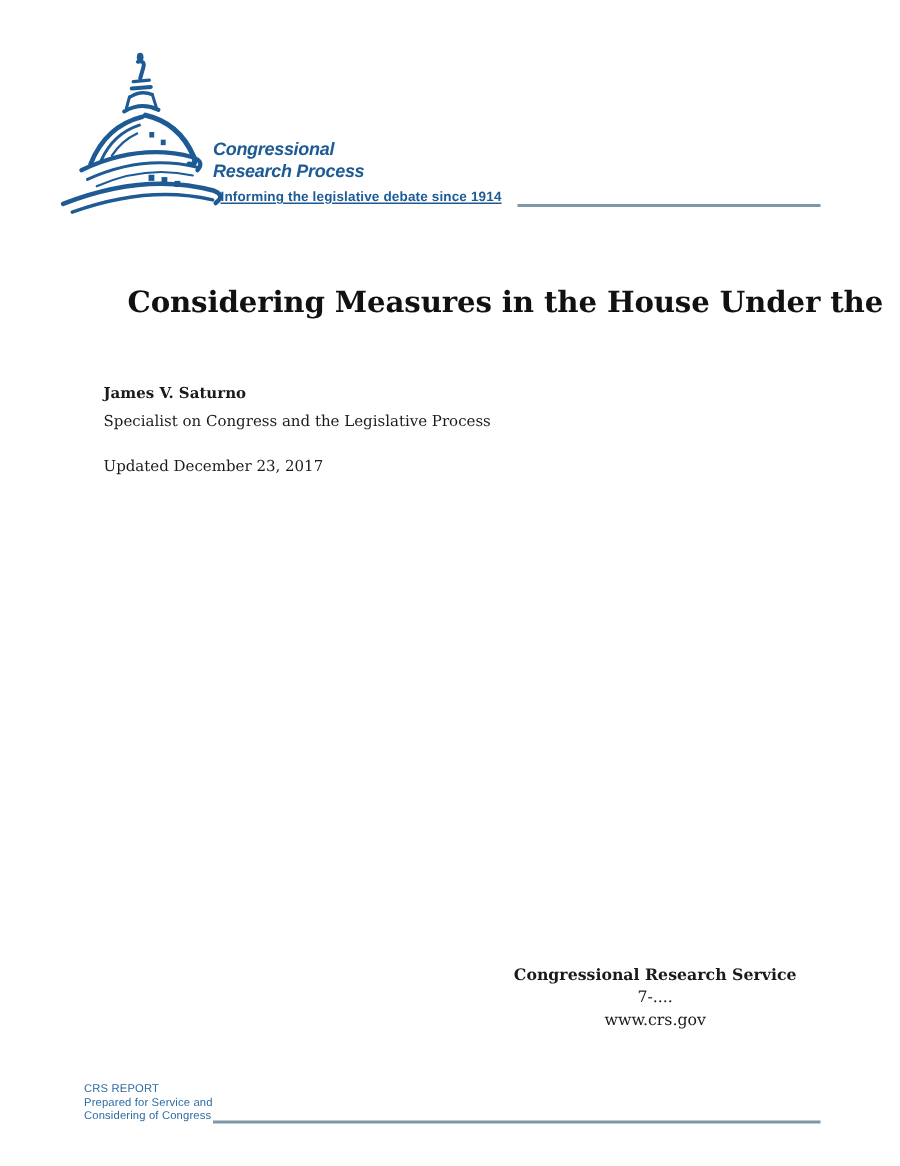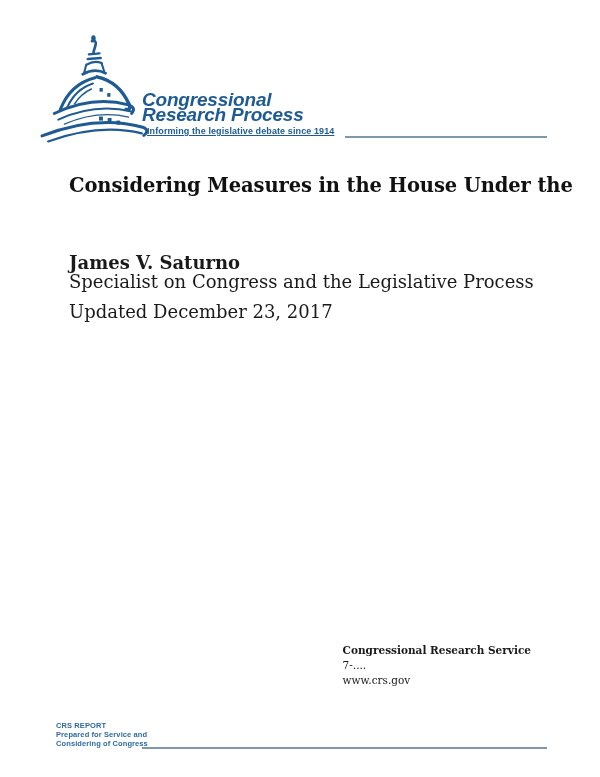--- a/index.html
+++ b/index.html
@@ -25,21 +25,21 @@
     width: 114px;
     height: 114px;
   }
   .wordmark {
     position: absolute;
     left: 142px;
     top: 92px;
     font-family: "Liberation Sans", sans-serif;
     font-style: italic;
     font-weight: 700;
-    font-size: 19px;
+    font-size: 12px;
     line-height: 15px;
     letter-spacing: -0.2px;
     color: #1e5b94;
     white-space: nowrap;
   }
   .tagline {
     position: absolute;
     left: 147px;
     top: 126px;
     font-family: "Liberation Sans", sans-serif;
@@ -57,61 +57,61 @@
     width: 202px;
     height: 2px;
     background: #7e98a8;
   }
 
   
   .report-title {
     position: absolute;
     left: 69px;
     top: 170px;
-    margin: 0;
+    margin: 16px;
     font-size: 19.5px;
     font-weight: 700;
     line-height: 31px;
     letter-spacing: -0.1px;
     color: #111111;
     white-space: nowrap;
   }
   .report-title span { display: block; }
 
   
   .author-block {
     position: absolute;
     left: 69px;
     top: 253px;
-    font-size: 18px;
+    font-size: 10px;
     line-height: 19px;
     color: #1a1a1a;
   }
   .author-name { font-weight: 700; }
   .author-updated { margin-top: 11px; }
 
   
   .pub-info {
     position: absolute;
     right: 69px;
     top: 643px;
-    text-align: left;
+    text-align: center;
     font-size: 10.5px;
     line-height: 15px;
     color: #1a1a1a;
   }
   .pub-org { font-weight: 700; }
 
   
   .crs-footer {
     position: absolute;
     left: 56px;
     top: 722px;
     font-family: "Liberation Sans", sans-serif;
-    font-weight: 700;
+    font-weight: 400;
     font-size: 7.5px;
     line-height: 8.8px;
     letter-spacing: 0.1px;
     color: #2c6ba4;
     white-space: nowrap;
   }
   .footer-rule {
     position: absolute;
     left: 142px;
     top: 747px;

